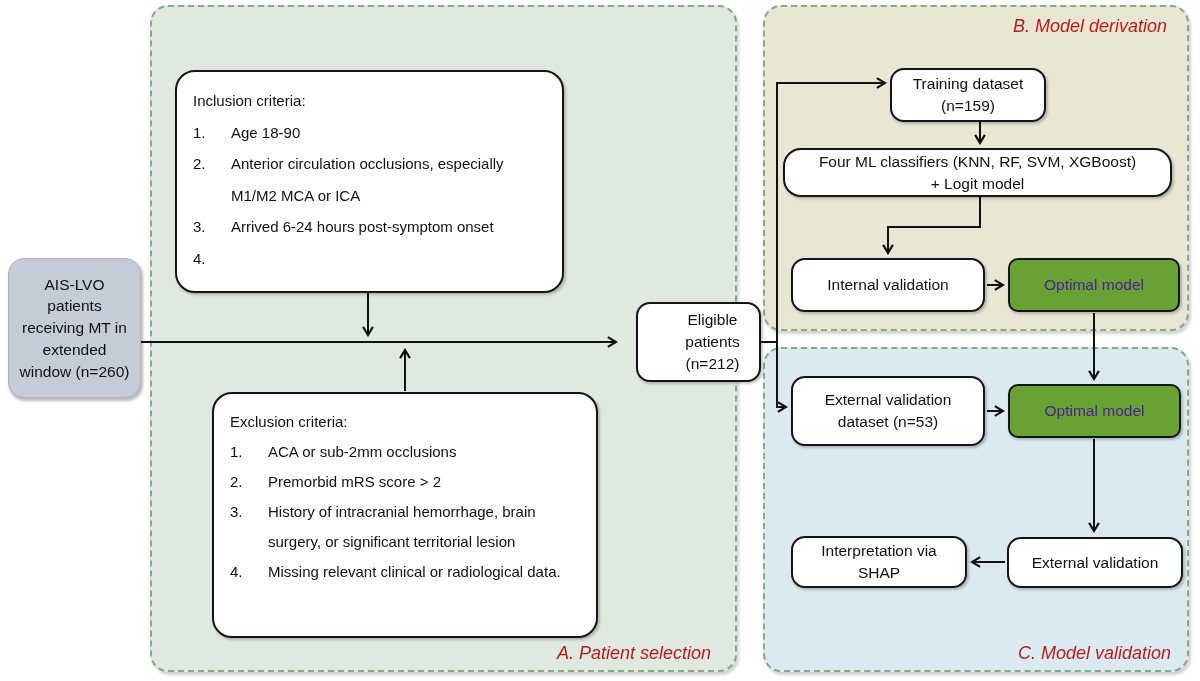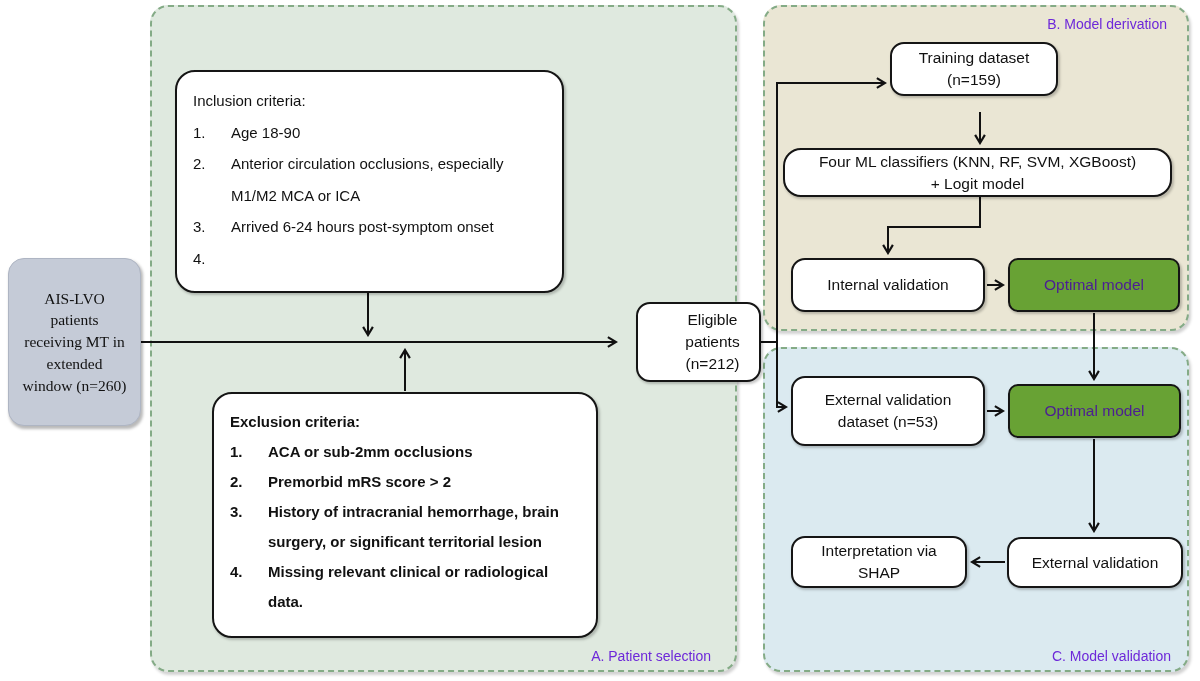--- a/index.html
+++ b/index.html
@@ -9,42 +9,42 @@
   *{box-sizing:border-box;margin:0;padding:0;}
   html,body{background:#ffffff;}
   body{font-family:"Liberation Sans", sans-serif;color:#111;}
   .stage{position:relative;width:1200px;height:681px;background:#ffffff;overflow:hidden;}
 
   .panel{position:absolute;border:2px dashed var(--panel-border);border-radius:18px;
          box-shadow:2px 3px 3px rgba(0,0,0,0.18);}
   .panel-a{left:150px;top:5px;width:587px;height:667px;background:var(--panel-a-bg);}
   .panel-b{left:763px;top:5px;width:426px;height:326px;background:var(--panel-b-bg);}
   .panel-c{left:763px;top:347px;width:426px;height:325px;background:var(--panel-c-bg);}
-  .panel-label{position:absolute;font-size:14px;color:#6d28d9;}
+  .panel-label{position:absolute;font-size:18px;color:#b91c1c;font-style:italic;}
   .label-a{right:24px;bottom:6px;}
   .label-b{right:20px;top:9px;}
   .label-c{right:16px;bottom:6px;}
 
   .node{position:absolute;background:#ffffff;border:2.4px solid #151515;border-radius:14px;
         display:flex;align-items:center;justify-content:center;text-align:center;
         font-size:15.5px;line-height:1.4;white-space:pre-line;z-index:10;
         box-shadow:1.5px 2px 2.5px rgba(0,0,0,0.22);}
   .node-green{background:var(--green-box);color:#4c1d95;border-radius:10px;}
   .node-gray{background:var(--gray-box-bg);border:1.5px solid #aeb5c3;border-radius:16px;
              box-shadow:1.5px 2.5px 3px rgba(0,0,0,0.28);color:#111;}
 
   .criteria{position:absolute;background:#ffffff;border:2.4px solid #151515;border-radius:20px;
             z-index:10;font-size:15px;box-shadow:1.5px 2px 2.5px rgba(0,0,0,0.22);}
   .criteria-inner{padding:13px 16px 8px 16px;}
   .criteria .title{line-height:31px;}
   .criteria .li{display:flex;}
   .criteria .num{flex:0 0 38px;}
   .criteria .itxt{flex:1;}
   .incl .title,.incl .li{line-height:31.5px;}
-  .excl .title,.excl .li{line-height:30px;font-weight:bold;}
+  .excl .title,.excl .li{line-height:30px;}
 
   svg.wires{position:absolute;left:0;top:0;z-index:5;pointer-events:none;}
 </style>
 </head>
 <body>
 
 <div class="stage">
 
   <div class="panel panel-a">
     <div class="panel-label label-a">A. Patient selection</div>
@@ -72,21 +72,21 @@
       <path d="M980 112 V143 " marker-end="url(#arrow)"></path>
       <path d="M980 197 V227 H888 V253" marker-end="url(#arrow)"></path>
       <path d="M987 285 H1003" marker-end="url(#arrow)"></path>
       <path d="M1094 313 V379" marker-end="url(#arrow)"></path>
       <path d="M987 411 H1003" marker-end="url(#arrow)"></path>
       <path d="M1094 439 V531" marker-end="url(#arrow)"></path>
       <path d="M1005 562 H972" marker-end="url(#arrow)"></path>
     </g>
   </svg>
 
-  <div class="node node-gray" style="left:8px;top:258px;width:133px;height:168px;font-family:Liberation Serif, serif;">
+  <div class="node node-gray" style="left:8px;top:258px;width:133px;height:140px;">
     <span>AIS-LVO
 patients
 receiving MT in
 extended
 window (n=260)</span>
   </div>
 
   <div class="criteria incl" style="left:175px;top:70px;width:389px;height:223px;">
     <div class="criteria-inner">
       <div class="title">Inclusion criteria:</div>
@@ -129,21 +129,21 @@
       </div>
     </div>
   </div>
 
   <div class="node" style="left:636px;top:302px;width:125px;height:80px;padding-left:28px;">
     <span>Eligible
 patients
 (n=212)</span>
   </div>
 
-  <div class="node" style="left:890px;top:42px;width:168px;height:54px;">
+  <div class="node" style="left:890px;top:68px;width:156px;height:54px;">
     <span>Training dataset
 (n=159)</span>
   </div>
 
   <div class="node" style="left:783px;top:148px;width:389px;height:49px;border-radius:18px;">
     <span>Four ML classifiers (KNN, RF, SVM, XGBoost)
 + Logit model</span>
   </div>
 
   <div class="node" style="left:791px;top:258px;width:194px;height:54px;">

